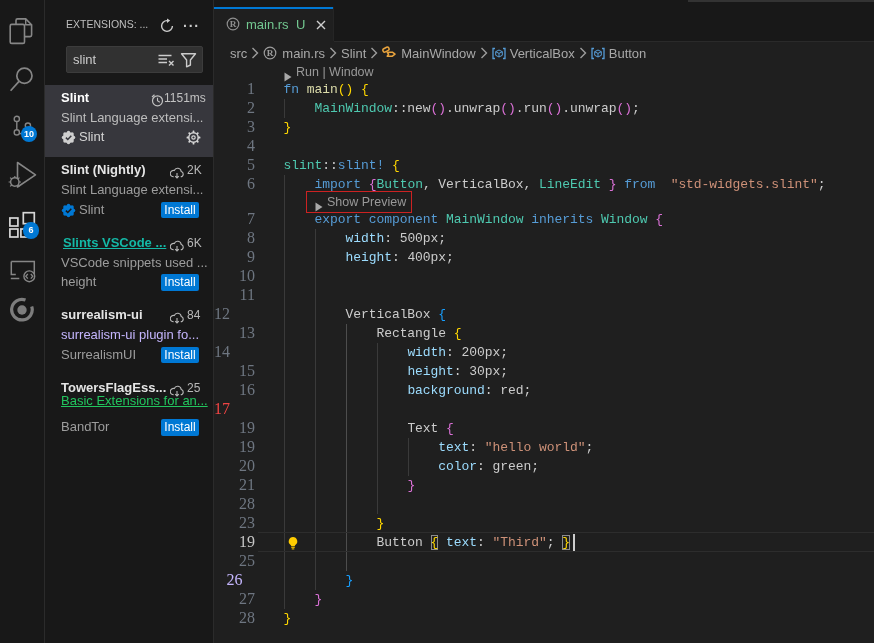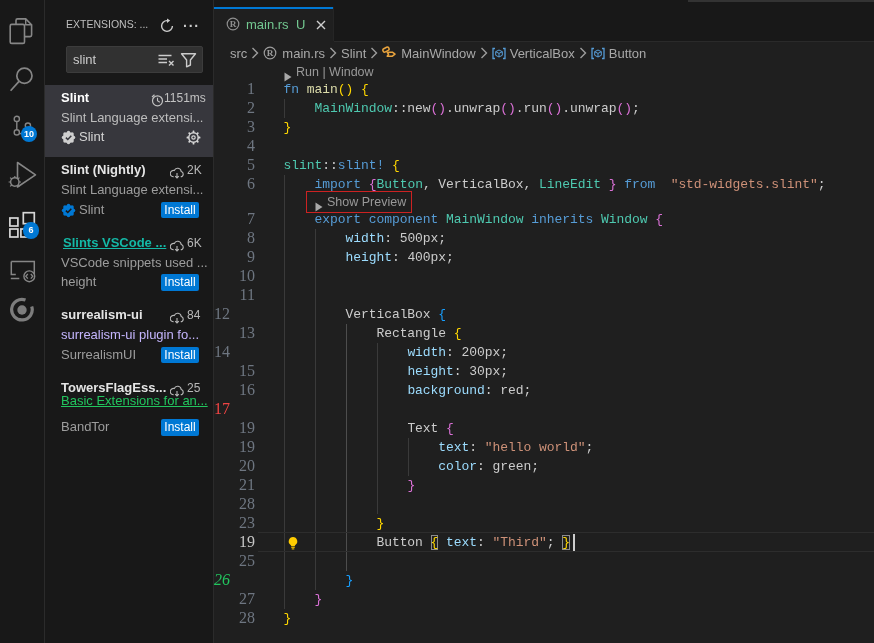--- a/index.html
+++ b/index.html
@@ -135,21 +135,21 @@
 <div style="position:absolute;left:214px;top:457px;width:41px;height:19px;text-align:right;color:#6e7681;">20</div>
 <div class="cl" style="left:283.5px;top:457px;"><span style="color:#cccccc;">&nbsp;&nbsp;&nbsp;&nbsp;&nbsp;&nbsp;&nbsp;&nbsp;&nbsp;&nbsp;&nbsp;&nbsp;&nbsp;&nbsp;&nbsp;&nbsp;&nbsp;&nbsp;&nbsp;&nbsp;</span><span style="color:#9cdcfe;">color</span><span style="color:#cccccc;">:&nbsp;</span><span style="color:#cccccc;">green;</span></div>
 <div style="position:absolute;left:214px;top:476px;width:41px;height:19px;text-align:right;color:#6e7681;">21</div>
 <div class="cl" style="left:283.5px;top:476px;"><span style="color:#cccccc;">&nbsp;&nbsp;&nbsp;&nbsp;&nbsp;&nbsp;&nbsp;&nbsp;&nbsp;&nbsp;&nbsp;&nbsp;&nbsp;&nbsp;&nbsp;&nbsp;</span><span style="color:#da70d6;">}</span></div>
 <div style="position:absolute;left:214px;top:495px;width:41px;height:19px;text-align:right;color:#6e7681;">28</div>
 <div style="position:absolute;left:214px;top:514px;width:41px;height:19px;text-align:right;color:#6e7681;">23</div>
 <div class="cl" style="left:283.5px;top:514px;"><span style="color:#cccccc;">&nbsp;&nbsp;&nbsp;&nbsp;&nbsp;&nbsp;&nbsp;&nbsp;&nbsp;&nbsp;&nbsp;&nbsp;</span><span style="color:#ffd700;">}</span></div>
 <div style="position:absolute;left:214px;top:533px;width:41px;height:19px;text-align:right;color:#c6c6c6;">19</div>
 <div class="cl" style="left:283.5px;top:533px;"><span style="color:#cccccc;">&nbsp;&nbsp;&nbsp;&nbsp;&nbsp;&nbsp;&nbsp;&nbsp;&nbsp;&nbsp;&nbsp;&nbsp;</span><span style="color:#cccccc;">Button&nbsp;</span><span style="color:#ffd700;box-shadow:inset 0 0 0 1px #8d8d8d;">{</span><span style="color:#cccccc;">&nbsp;</span><span style="color:#9cdcfe;">text</span><span style="color:#cccccc;">:&nbsp;</span><span style="color:#ce9178;">"Third"</span><span style="color:#cccccc;">;&nbsp;</span><span style="color:#ffd700;box-shadow:inset 0 0 0 1px #8d8d8d;">}</span></div>
 <div style="position:absolute;left:214px;top:552px;width:41px;height:19px;text-align:right;color:#6e7681;">25</div>
-<div style="position:absolute;left:214px;top:571px;width:41px;height:19px;text-align:left;color:#22c55e;font-style:italic;">26</div>
+<div style="position:absolute;left:214px;top:571px;width:41px;height:19px;text-align:center;color:#c4b5fd;">26</div>
 <div class="cl" style="left:283.5px;top:571px;"><span style="color:#cccccc;">&nbsp;&nbsp;&nbsp;&nbsp;&nbsp;&nbsp;&nbsp;&nbsp;</span><span style="color:#179fff;">}</span></div>
 <div style="position:absolute;left:214px;top:590px;width:41px;height:19px;text-align:right;color:#6e7681;">27</div>
 <div class="cl" style="left:283.5px;top:590px;"><span style="color:#cccccc;">&nbsp;&nbsp;&nbsp;&nbsp;</span><span style="color:#da70d6;">}</span></div>
 <div style="position:absolute;left:214px;top:609px;width:41px;height:19px;text-align:right;color:#6e7681;">28</div>
 <div class="cl" style="left:283.5px;top:609px;"><span style="color:#ffd700;">}</span></div>
 
 <div style="position:absolute;left:315px;top:197.5px;"><svg width="8" height="10" viewBox="0 0 8 10" style="">
       <path d="M0.5 0.5 L7.5 5.0 L0.5 9.5 Z" fill="#a8a8a8"></path>
     </svg></div>
 <div style="position:absolute;left:327px;top:195px;font:12.5px 'Liberation Sans',sans-serif;color:#999999;">Show Preview</div>

